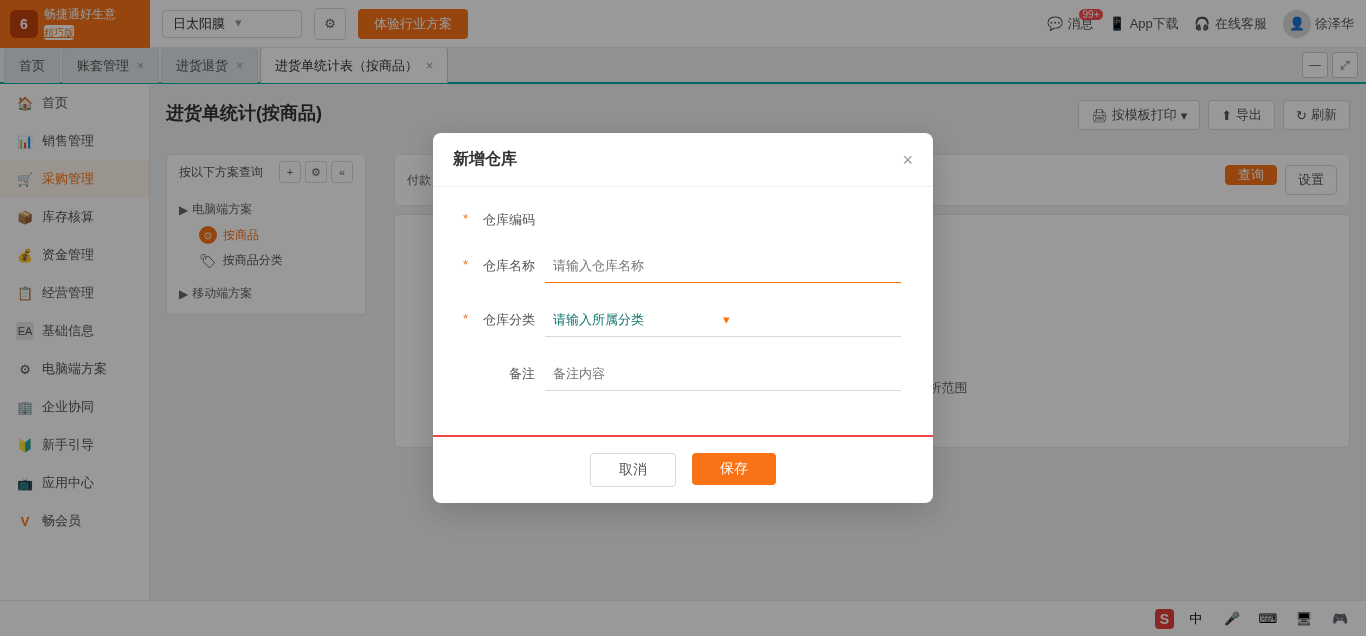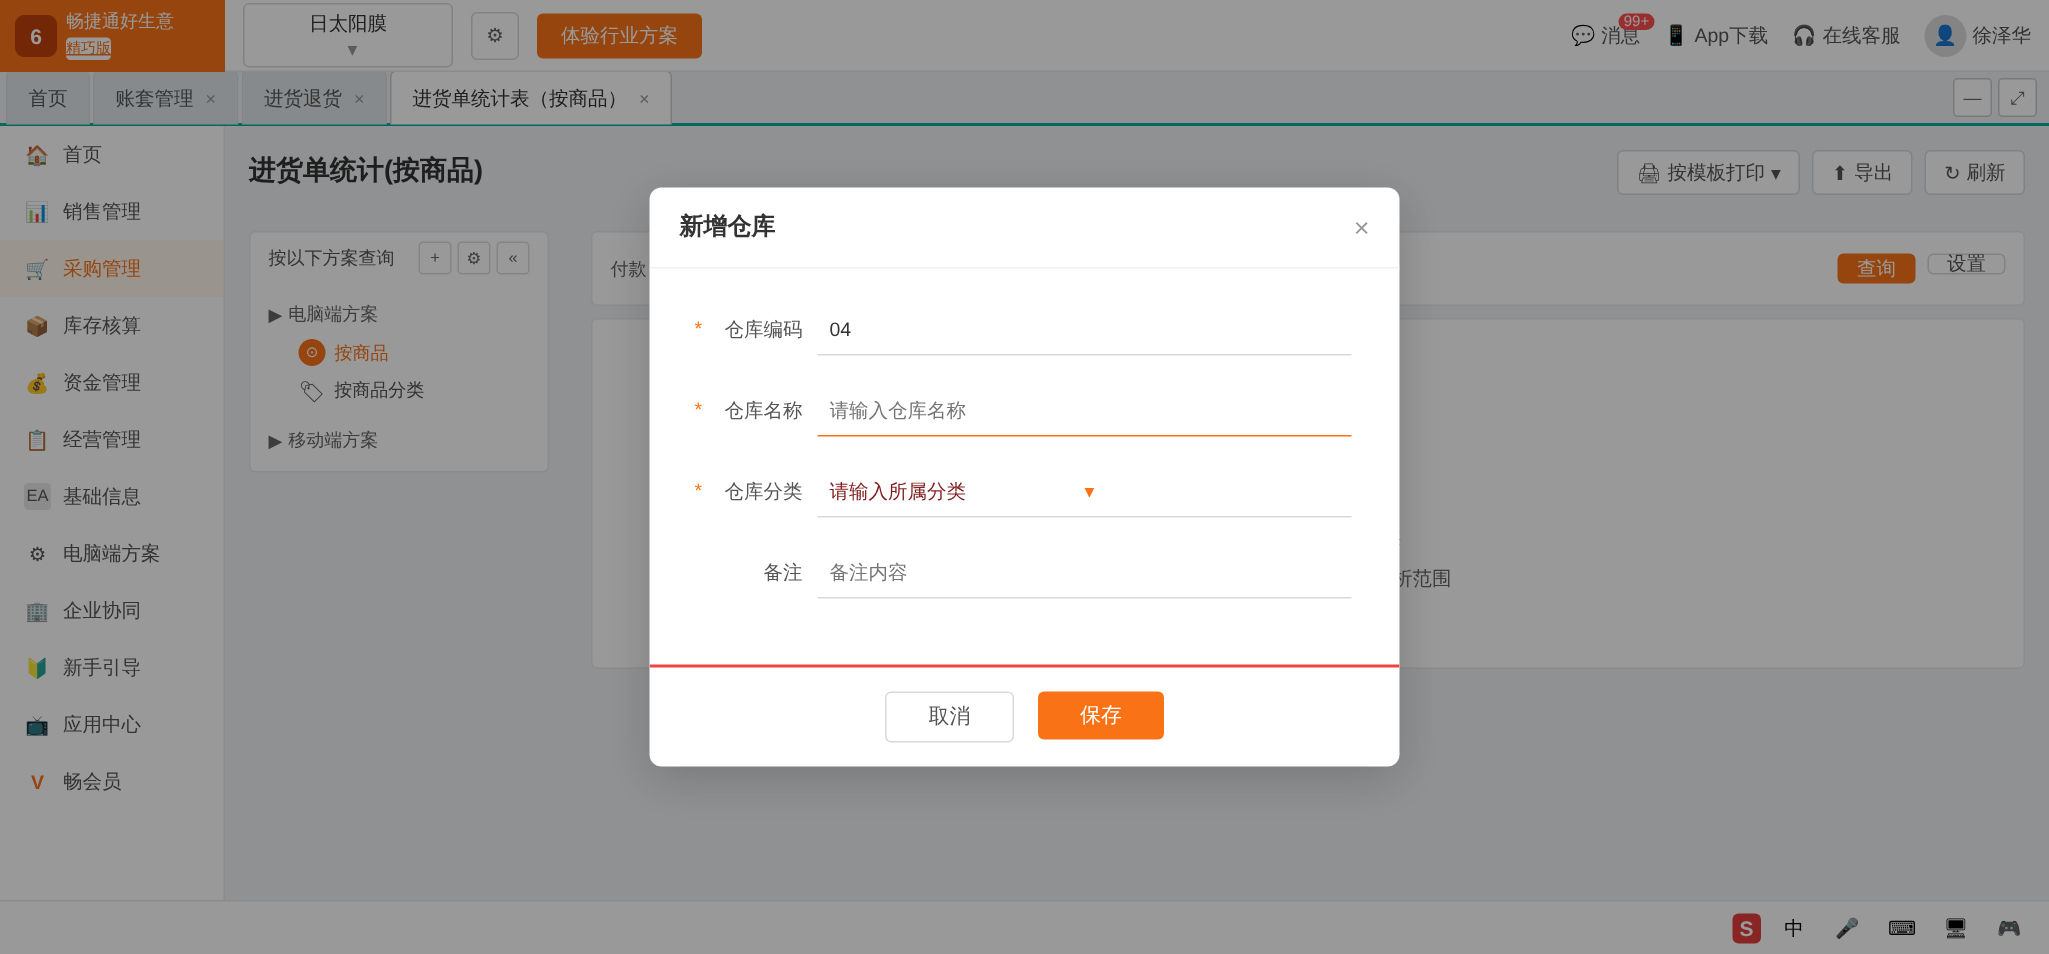--- a/index.html
+++ b/index.html
@@ -15,22 +15,22 @@
       height: 48px; padding: 0 10px; margin-left: -12px;
     }
     .logo-icon {
       width: 28px; height: 28px; background: #c2410c; border-radius: 6px;
       display: flex; align-items: center; justify-content: center;
       color: #fff; font-weight: bold; font-size: 14px; margin-right: 6px;
     }
     .logo-text { color: #fff; font-size: 12px; line-height: 1.3; }
     .logo-badge { background: #fff; color: #f97316; font-size: 10px; border-radius: 3px; padding: 1px 0; margin-top: 2px; display: inline-block; text-decoration: underline; }
     .store-selector {
-      display: flex; align-items: center; border: 1px solid #d9d9d9; border-radius: 4px;
-      padding: 4px 10px; margin: 2px 12px; min-width: 140px; cursor: pointer; background: #fff; flex-direction: column;
+      display: flex; border: 1px solid #d9d9d9; border-radius: 4px;
+      padding: 4px 10px; margin: 2px 12px; min-width: 140px; cursor: pointer; background: #fff;
     }
     .store-selector span { flex: 1; font-size: 13px; color: #333; }
     .store-selector .arrow { color: #999; margin-left: 6px; }
     .gear-btn {
       width: 32px; height: 32px; border: 1px solid #d9d9d9; border-radius: 4px;
       display: flex; align-items: center; justify-content: center; cursor: pointer;
       color: #666; background: #fff;
     }
     .trial-btn {
       background: #f97316; color: #fff; border: none; border-radius: 4px;
@@ -165,21 +165,21 @@
     }
     .form-control {
       flex: 1; height: 34px; border: none; border-bottom: 1px solid #d9d9d9;
       padding: 0 8px; font-size: 13px; color: #333; outline: none; background: transparent;
     }
     .form-control.active-border { border-bottom-color: #f97316; }
     .form-select-wrapper {
       flex: 1; display: flex; align-items: center; border-bottom: 1px solid #d9d9d9;
       height: 34px; padding: 0 8px; cursor: pointer;
     }
-    .form-select-wrapper span { flex: 1; font-size: 13px; color: #7f1d1d; }
+    .form-select-wrapper span { flex: 1; font-size: 13px; color: #0f766e; }
     .form-select-wrapper .arrow { color: #f97316; }
     .modal-footer {
       display: flex; align-items: flex-start; justify-content: center; gap: 16px;
       padding: 16px 20px; border-top: 2px solid #ef4444;
     }
     .btn-cancel {
       padding: 7px 28px; border: 1px solid #d9d9d9; border-radius: 4px;
       background: #fff; color: #555; cursor: pointer; font-size: 14px;
     }
     .btn-save {
@@ -395,21 +395,21 @@
             </div>
           </div>
           <div class="filter-field">
             <span class="filter-label">商品</span>
             <div style="display:flex;align-items:center;gap:4px;">
               <span style="color:#aaa;">···</span>
             </div>
           </div>
           <div style="margin-left:auto;display:flex;gap:8px;">
             <button class="toolbar-btn primary" style="height:20px;">查询</button>
-            <button class="toolbar-btn" style="height:14px;">设置</button>
+            <button class="toolbar-btn" style="height:30px;">设置</button>
           </div>
         </div>
 
         <div style="background:#fff;border:1px solid #e8e8e8;border-radius:4px;min-height:200px;display:flex;flex-direction:column;">
           <div class="empty-state">
             <div style="width:80px;height:80px;opacity:0.3;font-size:48px;text-align:center;">📦</div>
             <div class="empty-steps">
               <div class="empty-step">
                 <span class="step-num">1</span>
                 <span>请先选择要分析的方案</span>
@@ -431,21 +431,20 @@
     <div class="modal-header">
       <span class="modal-title">新增仓库</span>
       <span class="modal-close">×</span>
     </div>
     <div class="modal-body">
 
       <div class="form-row">
         <span class="form-label required">
           <span>仓库编码</span>
         </span>
-        <input class="form-control" type="text" value="04" style="">
       </div>
 
       <div class="form-row">
         <span class="form-label required">
           <span>仓库名称</span>
         </span>
         <input class="form-control active-border" type="text" placeholder="请输入仓库名称" style="">
       </div>
 
       <div class="form-row">

